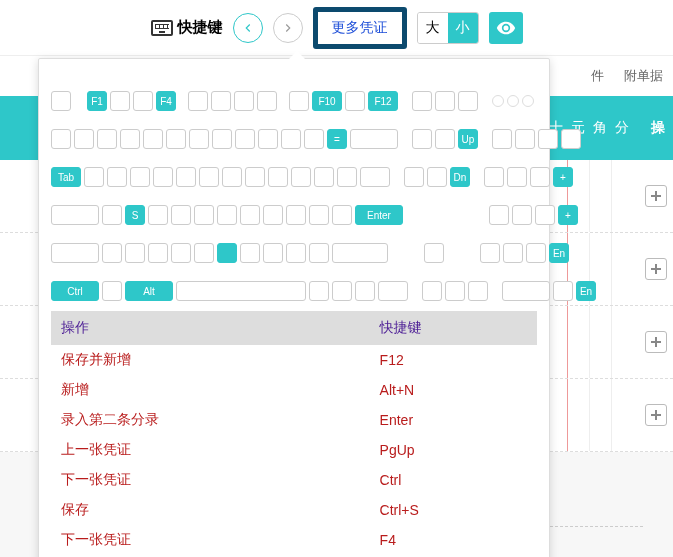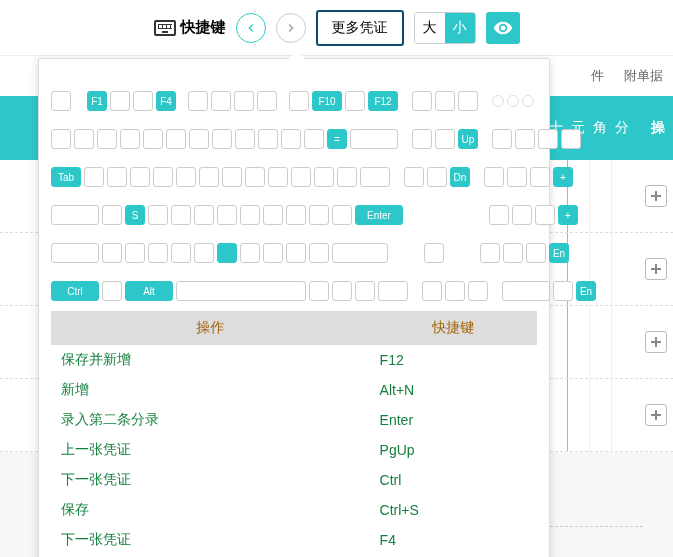--- a/index.html
+++ b/index.html
@@ -8,21 +8,21 @@
   .topbar { background: #fff; height: 56px; display: flex; align-items: center; padding: 0 10px; border-bottom: 1px solid #eee; justify-content: center; gap: 10px; }
   .kbd-btn { display: inline-flex; align-items: center; gap: 5px; font-weight: bold; font-size: 15px; }
   .kbd-icon { width: 22px; height: 16px; border: 2px solid #333; border-radius: 2px; position: relative; }
   .kbd-icon::before { content: ""; position: absolute; left: 2px; right: 2px; top: 2px; bottom: 5px; background: linear-gradient(#333 1px, transparent 1px), linear-gradient(90deg, #333 1px, transparent 1px); background-size: 4px 4px; }
   .kbd-icon::after { content: ""; position: absolute; left: 6px; right: 6px; bottom: 1px; height: 2px; background: #333; }
   
   .nav-btn { width: 30px; height: 30px; border-radius: 50%; border: 1px solid #ccc; background: #fff; display: inline-flex; align-items: center; justify-content: center; cursor: pointer; color: #999; }
   .nav-btn.active { border-color: #2ec7c9; color: #2ec7c9; }
   .nav-btn svg { width: 14px; height: 14px; }
   
-  .more-btn { border: 2px solid #0c4a6e; color: #000000; background: #fff; padding: 7px 14px; border-radius: 3px; cursor: pointer; font-size: 14px; }
+  .more-btn { border: 5px solid #0c4a6e; color: #1d4ed8; background: #fff; padding: 7px 14px; border-radius: 3px; cursor: pointer; font-size: 14px; }
   .size-group { display: inline-flex; border: 1px solid #ccc; border-radius: 3px; overflow: hidden; }
   .size-btn { padding: 6px 8px; background: #fff; cursor: pointer; font-size: 14px; }
   .size-btn.active { background: #2ec7c9; color: #fff; }
   .eye-btn { width: 34px; height: 32px; background: #2ec7c9; border-radius: 3px; display: inline-flex; align-items: center; justify-content: center; cursor: pointer; }
   .eye-btn svg { width: 20px; height: 20px; fill: #fff; }
   
   .secondary-bar { background: #fff; height: 40px; display: flex; align-items: center; padding: 0 10px; justify-content: flex-end; gap: 20px; color: #666; }
   
   .table-header-band { background: #2ec7c9; height: 64px; position: relative; color: #fff; display:flex; align-items:center; justify-content:flex-end; padding-right:6px; font-size:14px; }
   .table-header-band .col1 { position:absolute; right:0; top:8px; bottom:8px; width:30px; display:flex; align-items:center; justify-content:center; font-weight:bold; }
@@ -48,22 +48,22 @@
   .key.w15 { width:30px; }
   .key.w2 { width:48px; }
   .key.w25 { width:48px; }
   .key.w3 { width:56px; }
   .key.w6 { width:130px; }
   .key.hl { background:#2ec7c9; border-color:#2ec7c9; }
   .key.gap { border:none; background:transparent; }
   .key.dot { width:12px; height:12px; border-radius:50%; border-color:#ddd; align-self:center; }
   
   .shortcut-table { width:100%; border-collapse:collapse; }
-  .shortcut-table th { background:#ddd; text-align:center; padding:8px 10px; font-weight:normal; font-size:14px; color:#a16207; }
-  .shortcut-table td { padding:6px 10px; font-size:14px; color:#15803d; }
+  .shortcut-table th { background:#ddd; text-align:left; padding:8px 10px; font-weight:normal; font-size:14px; color:#4c1d95; }
+  .shortcut-table td { padding:6px 10px; font-size:14px; color:#b91c1c; }
   
   .bottom-dash { height:1px; border-top:1px dashed #ccc; margin-top:20px; position:absolute; bottom:30px; left:120px; right:30px; }
   .bottom-tick { position:absolute; bottom:28px; left:205px; width:1px; height:6px; background:#aaa; }
 </style>
 </head>
 <body>
 
 <div class="topbar">
   <div class="kbd-btn">
     <span class="kbd-icon"></span>

